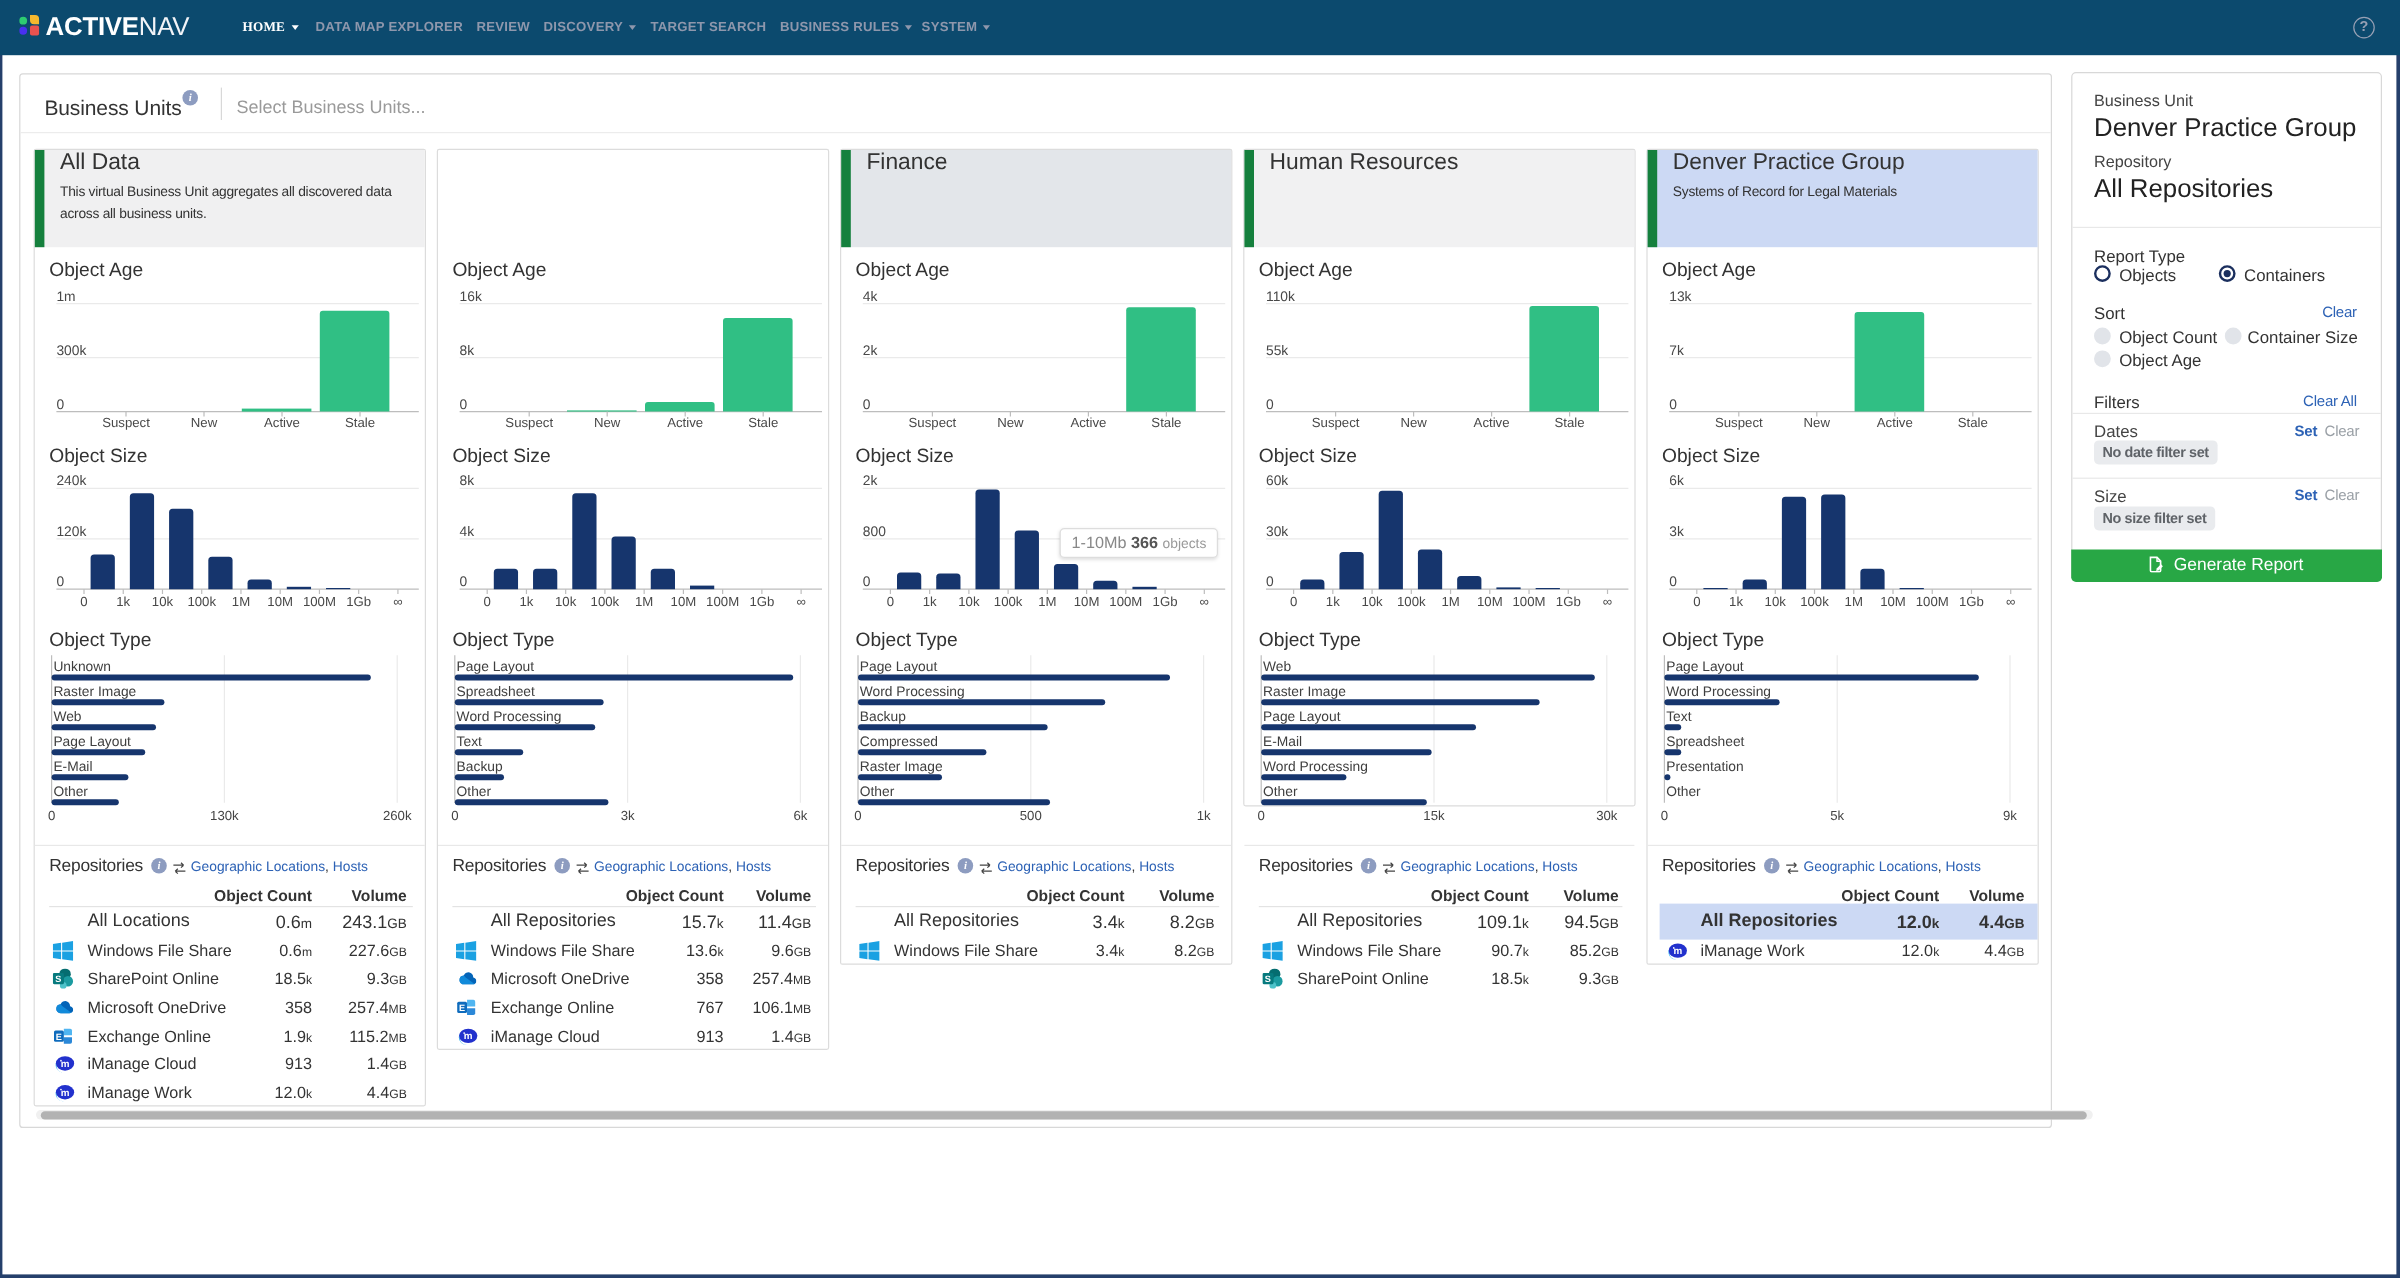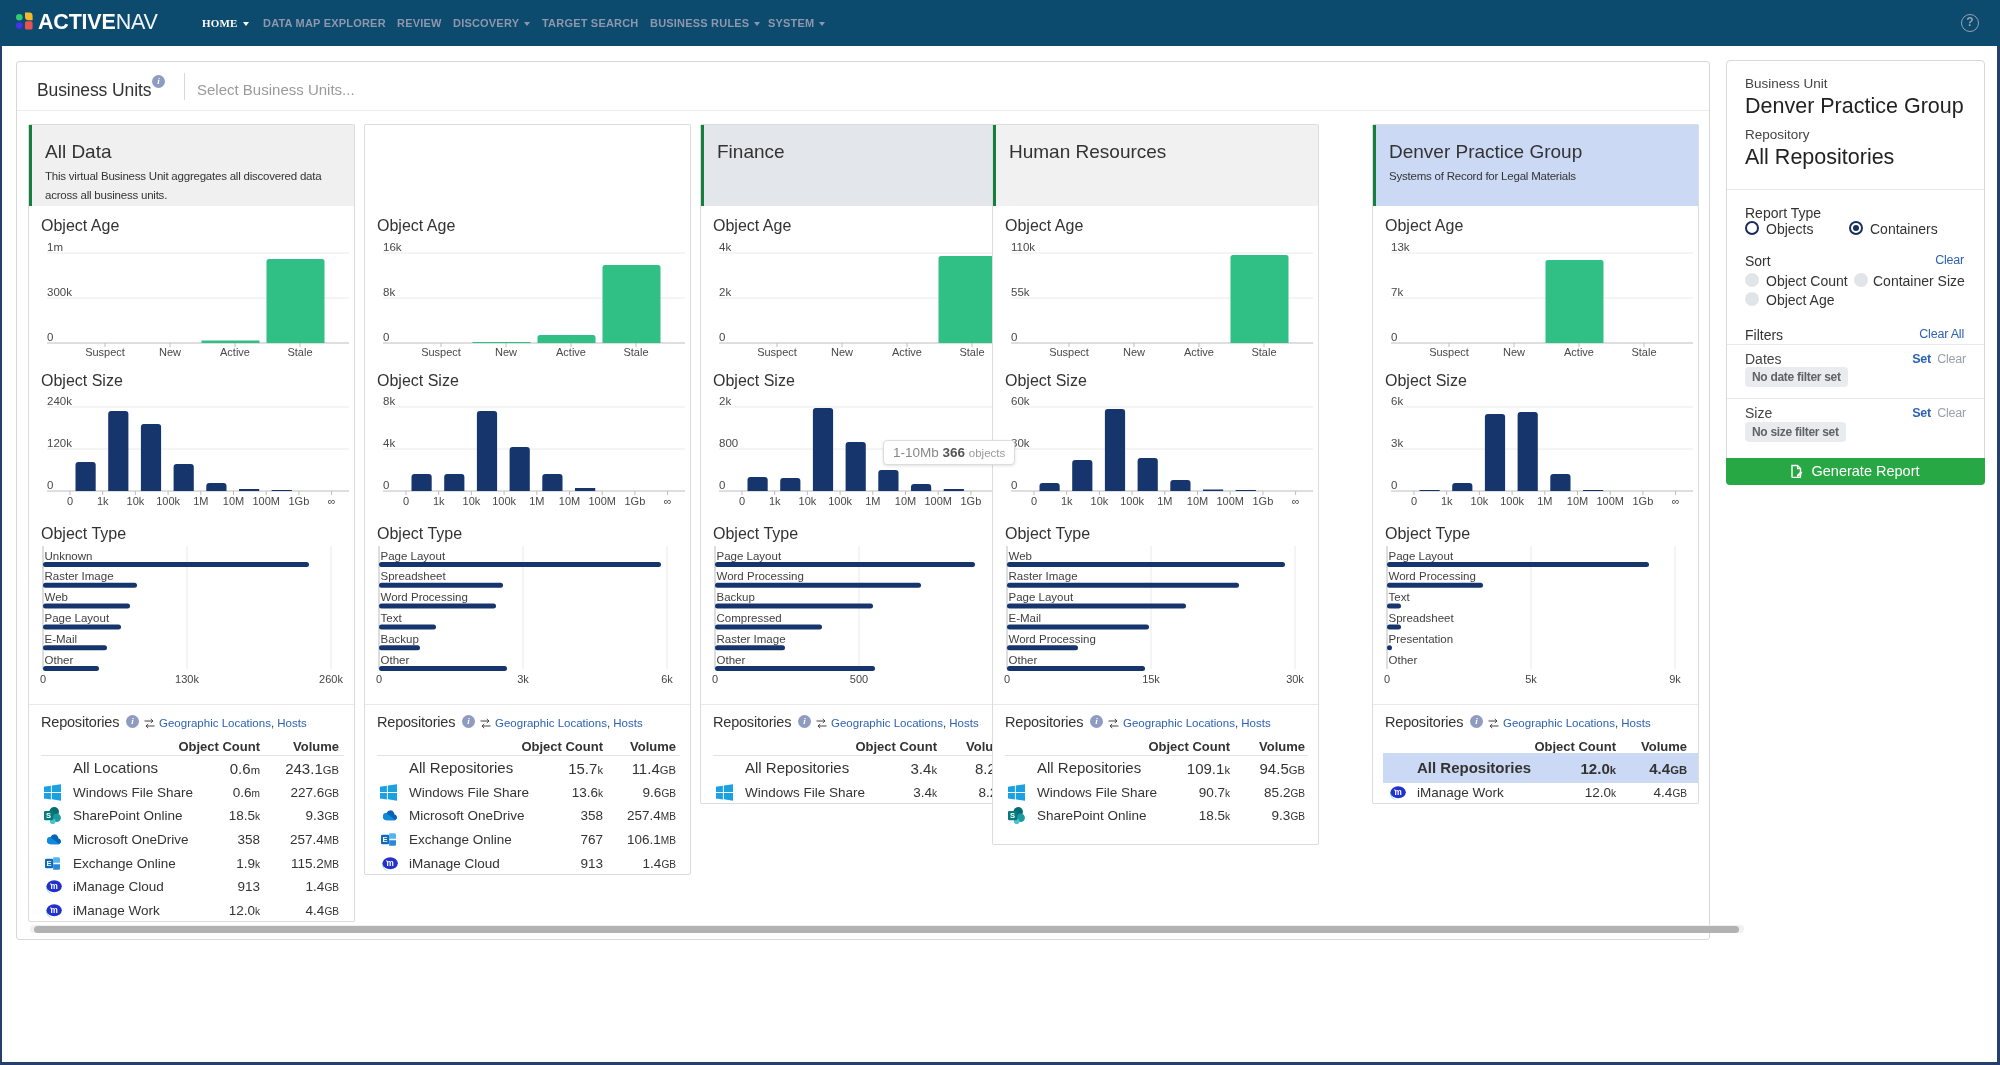--- a/index.html
+++ b/index.html
@@ -12,21 +12,21 @@
 .mi.on { color:#fff;font-family:Liberation Serif, serif; }
 .caret { display:inline-block; width:0; height:0; border-left:3.5px solid transparent; border-right:3.5px solid transparent; border-top:4px solid currentColor; margin-left:5px; vertical-align:1px; }
 
 .panel { position:absolute; left:14px; top:61px; width:1694px; height:879px; background:#fff; border:1px solid #d8d8d8; border-radius:3px; }
 .bu-title { position:absolute; left:20px; top:18px; font-size:17.5px; color:#333; letter-spacing:-0.1px; }
 .vsep { position:absolute; left:167px; top:11px; height:27px; border-left:1px solid #d8d8d8; }
 .bu-select { position:absolute; left:180px; top:19px; font-size:15px; color:#9a9a9a; }
 .hd-line { position:absolute; left:0; top:48px; width:100%; border-top:1px solid #ececec; }
 
 .card { position:absolute; top:62px; width:327px; background:#fff; border:1px solid #dcdcdc; border-radius:2px; }
-.chead { position:absolute; left:0; top:0; width:100%; height:81px; border-left:3px solid #15803d; padding:16px 14px 0 13px; }
+.chead { position:absolute; left:0; top:0; width:100%; height:81px; border-left:8px solid #15803d; padding:0 14px 0 13px; }
 .chtitle { font-size:19px; color:#333; }
 .chdesc { font-size:11.5px; color:#333; margin-top:4px; line-height:1.65; letter-spacing:-0.22px; }
 .ctt { position:absolute; left:12px; font-size:16px; color:#333; }
 .cht { position:absolute; left:0; font-family:"Liberation Sans",sans-serif; }
 .rv { position:absolute; color:#333; }
 .u { font-size:75%; }
 
 .sbar { position:absolute; left:13px; top:863px; width:1714px; height:8px; border-radius:4px; background:#f0f0f0; }
 .sbar .thumb { position:absolute; left:4px; top:0.5px; width:1705px; height:7px; border-radius:3.5px; background:#b2b2b2; }
 
@@ -432,21 +432,21 @@
           <div style="position:absolute;left:44px;top:634px;font-size:15px;color:#333;">All Repositories</div>
           <div class="rv" style="top:635px;right:89px;font-size:15px;">3.4<span class="u">k</span></div>
           <div class="rv" style="top:635px;right:14px;font-size:15px;">8.2<span class="u">GB</span></div>
           <div style="position:absolute;left:15px;top:658.5px;width:19px;height:17px;"><svg width="17" height="17" viewBox="0 0 17 17">
               <path fill="#1ba1e2" d="M0 2.7l6.9-1v6.4H0zM7.8 1.55L17 0.2v7.9H7.8zM0 9h6.9v6.4L0 14.4zM7.8 9H17v7.7l-9.2-1.35z"></path>
             </svg></div>
           <div style="position:absolute;left:44px;top:659.5px;font-size:13.5px;color:#333;">Windows File Share</div>
           <div class="rv" style="top:659.5px;right:89px;font-size:13.5px;">3.4<span class="u">k</span></div>
           <div class="rv" style="top:659.5px;right:14px;font-size:13.5px;">8.2<span class="u">GB</span></div>
         </div>
-<div class="card" style="left:964px;height:721px">
+<div class="card" style="left:1008px;height:548px">
           <div class="chead" style="background:#f1f1f2">
             <div class="chtitle">Human Resources</div>
           </div>
           <div class="ctt" style="top:92px">Object Age</div>
           <svg class="cht" style="top:113px" width="327" height="126" viewBox="0 0 327 126">
             <line x1="18" y1="15" x2="320" y2="15" stroke="#eaeaea" stroke-width="1"></line>
             <text x="18" y="12.5" font-size="11.5" fill="#484848">110k</text>
             <line x1="18" y1="60" x2="320" y2="60" stroke="#eaeaea" stroke-width="1"></line>
             <text x="18" y="57.5" font-size="11.5" fill="#484848">55k</text>
             <line x1="18" y1="105" x2="320" y2="105" stroke="#bdbdbd" stroke-width="1"></line>

